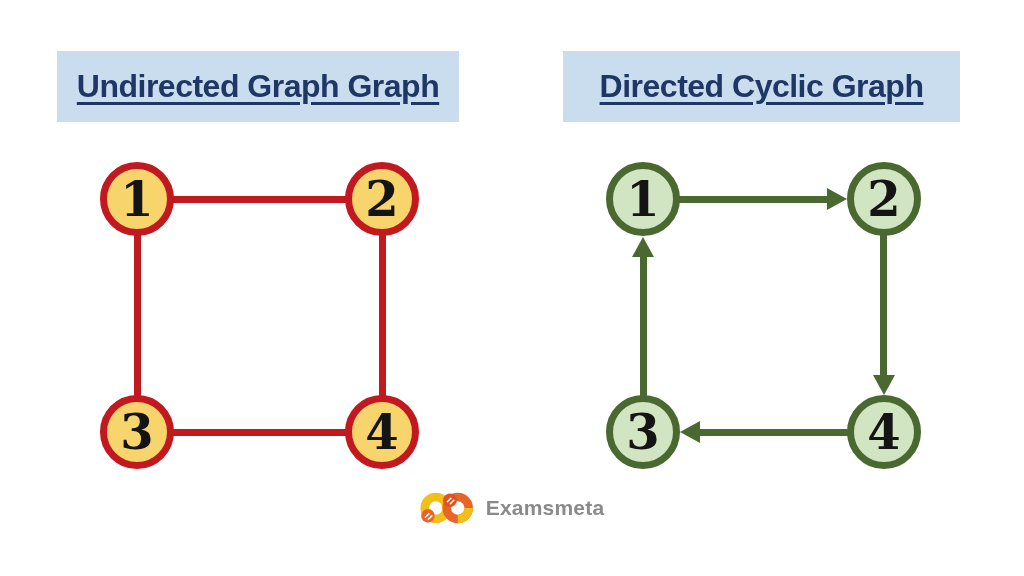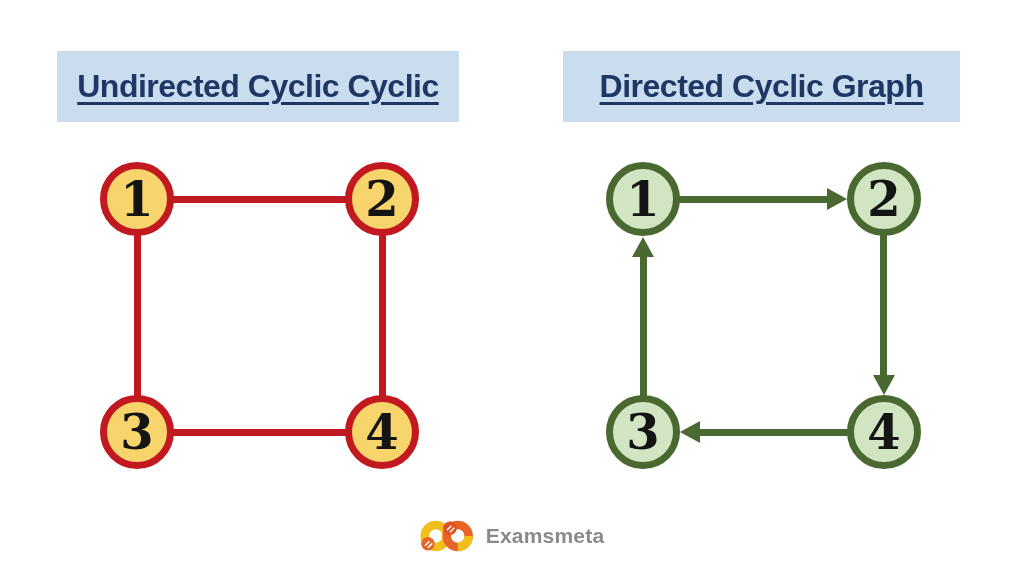--- a/index.html
+++ b/index.html
@@ -67,34 +67,34 @@
   .ra12 { left:827px; top:188px; }
   .re24 { left:880px; top:234px; width:7px; height:143px; }
   .ra24 { left:873px; top:375px; }
   .re43 { left:698px; top:429px; width:151px; height:7px; }
   .ra43 { left:680px; top:421px; }
   .re31 { left:640px; top:256px; width:7px; height:141px; }
   .ra31 { left:632px; top:237px; }
 
   
   .brand {
-    position:absolute; left:50%; top:516px; transform:translateX(-50%);
+    position:absolute; left:50%; top:488px; transform:translateX(-50%);
     display:flex; align-items:center; gap:10px;
   }
   .brand-name {
     font-family:"Liberation Sans", sans-serif;
     font-size:21px; font-weight:600; color:var(--brand-gray);
     letter-spacing:0.2px;
   }
 </style>
 </head>
 <body>
 
 <div class="banner left">
-  <span class="title">Undirected Cyclic Cyclic</span>
+  <span class="title">Undirected Graph Graph</span>
 </div>
 
 <div class="graph-left">
   <div class="edge le12"></div>
   <div class="edge le34"></div>
   <div class="edge le13"></div>
   <div class="edge le24"></div>
 
   <div class="node ln1">
       <span>1</span>

